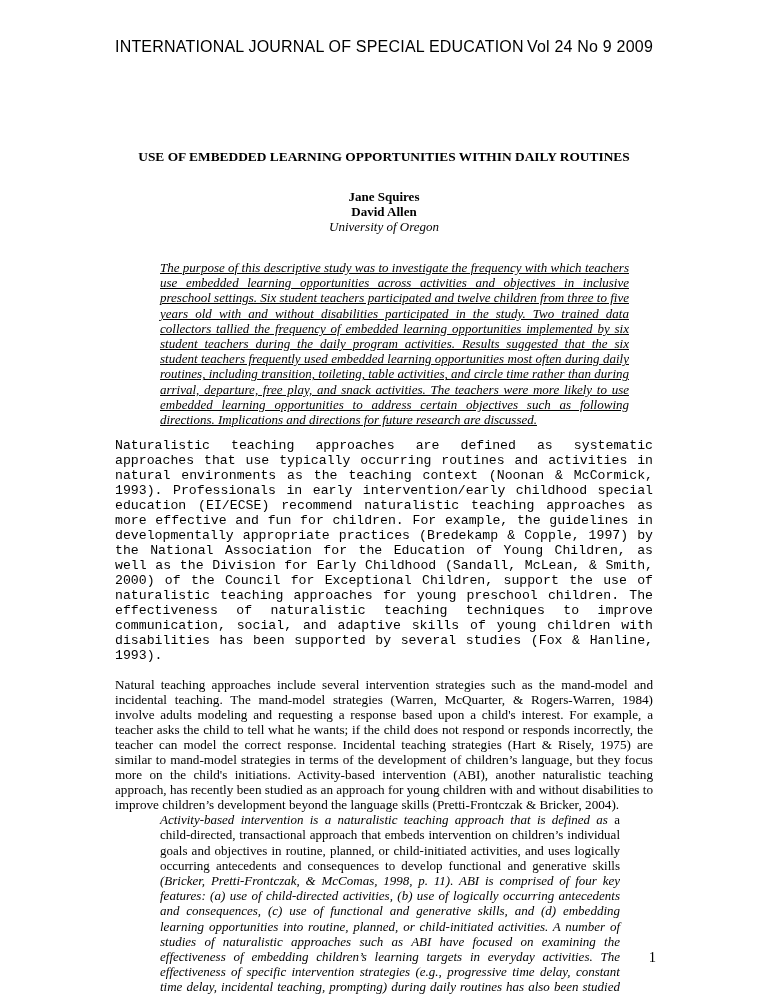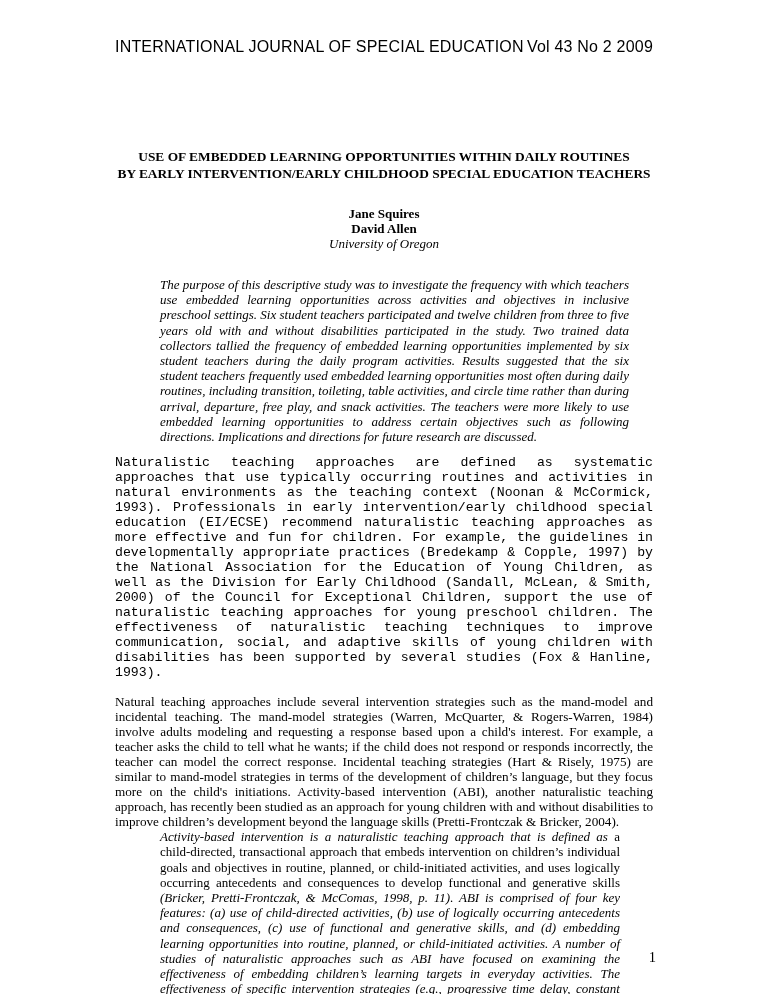--- a/index.html
+++ b/index.html
@@ -40,20 +40,21 @@
     line-height: 15px;
   }
   .author-name { font-weight: bold; }
   .affiliation { font-style: italic; }
   .abstract {
     margin: 26px 24px 0 45px;
     text-align: justify;
     font-style: italic;
     font-size: 13px;
     line-height: 15.2px;
+    text-decoration: underline;
   }
   .body-paragraph {
     margin: 14px 0 0 0;
     text-align: justify;
     font-size: 13.2px;
     line-height: 15px;
   }
   .body-paragraph.first { margin-top: 11px; font-family: Liberation Mono, monospace; }
   .blockquote {
     margin: 0 33px 0 45px;
@@ -70,26 +71,25 @@
     font-size: 14.5px;
   }
 </style>
 </head>
 <body>
 
 <div class="page">
 
   <div class="header-row">
     <span>INTERNATIONAL JOURNAL OF SPECIAL EDUCATION</span>
-    <span>Vol 43 No 2 2009</span>
+    <span>Vol 24 No 9 2009</span>
   </div>
 
   <div class="title-block">
     <div>USE OF EMBEDDED LEARNING OPPORTUNITIES WITHIN DAILY ROUTINES</div>
-    <div>BY EARLY INTERVENTION/EARLY CHILDHOOD SPECIAL EDUCATION TEACHERS</div>
   </div>
 
   <div class="authors-block">
     <div class="author-name">Jane Squires</div>
     <div class="author-name">David Allen</div>
     <div class="affiliation">University of Oregon</div>
   </div>
 
   <div class="abstract">The purpose of this descriptive study was to investigate the frequency with which teachers use embedded learning opportunities across activities and objectives in inclusive preschool settings. Six student teachers participated and twelve children from three to five years old with and without disabilities participated in the study. Two trained data collectors tallied the frequency of embedded learning opportunities implemented by six student teachers during the daily program activities. Results suggested that the six student teachers frequently used embedded learning opportunities most often during daily routines, including transition, toileting, table activities, and circle time rather than during arrival, departure, free play, and snack activities. The teachers were more likely to use embedded learning opportunities to address certain objectives such as following directions. Implications and directions for future research are discussed.</div>
 

